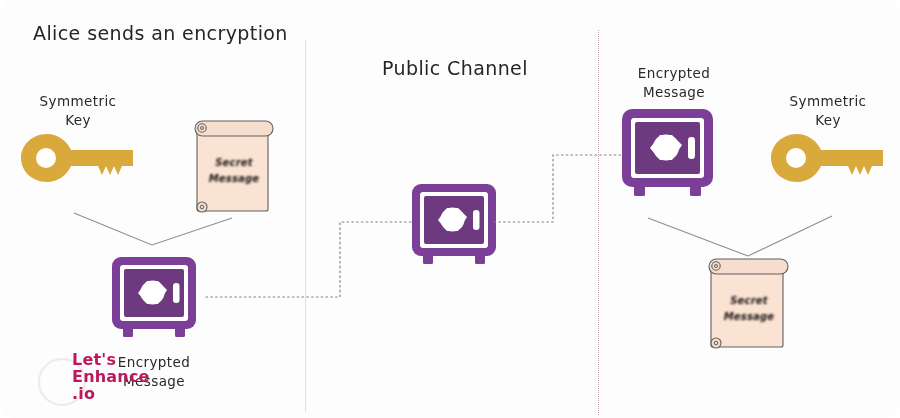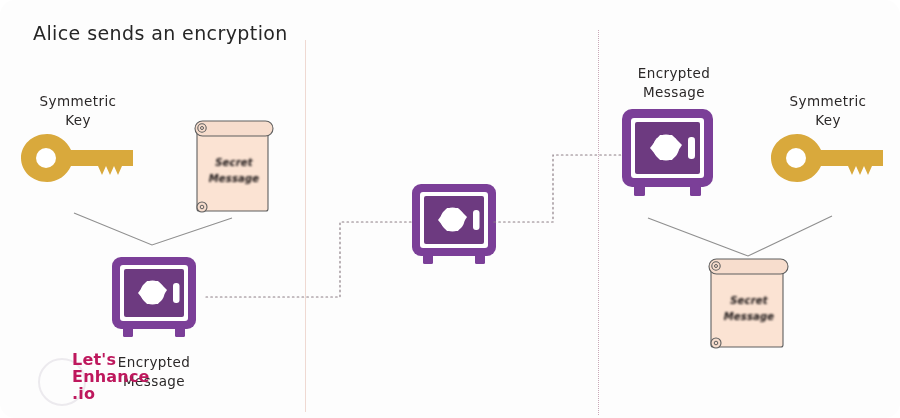--- a/index.html
+++ b/index.html
@@ -109,20 +109,21 @@
       <circle cx="42.5" cy="36.5" r="12" fill="#ffffff"></circle>
       <rect x="63" y="27" width="6.5" height="20" rx="3" fill="#ffffff"></rect>
       <rect x="13" y="70" width="10" height="11" rx="1.5" fill="#7b3f98"></rect>
       <rect x="65" y="70" width="10" height="11" rx="1.5" fill="#7b3f98"></rect>
     </svg>
   </div>
 
   <div class="label sub" style="left:104px;top:353px;width:100px;">Encrypted</div>
   <div class="label sub" style="left:104px;top:372px;width:100px;">Message</div>
 
+  <div class="label heading" style="left:382px;top:57px;">Public Channel</div>
 
   <div class="safe" style="left:410px;top:183px;width:88px;height:84px;">
     <svg width="88" height="84" viewBox="0 0 88 84">
       <rect x="2" y="1" width="84" height="72" rx="9" fill="#7b3f98"></rect>
       <rect x="10" y="9" width="68" height="56" rx="3" fill="#ffffff"></rect>
       <rect x="14" y="13" width="60" height="48" rx="2" fill="#6d3a80"></rect>
       <path d="M37 25 L48 25 L57 34 L48 48 L37 48 L28 37 Z" fill="#ffffff"></path>
       <circle cx="42.5" cy="36.5" r="12" fill="#ffffff"></circle>
       <rect x="63" y="27" width="6.5" height="20" rx="3" fill="#ffffff"></rect>
       <rect x="13" y="70" width="10" height="11" rx="1.5" fill="#7b3f98"></rect>

